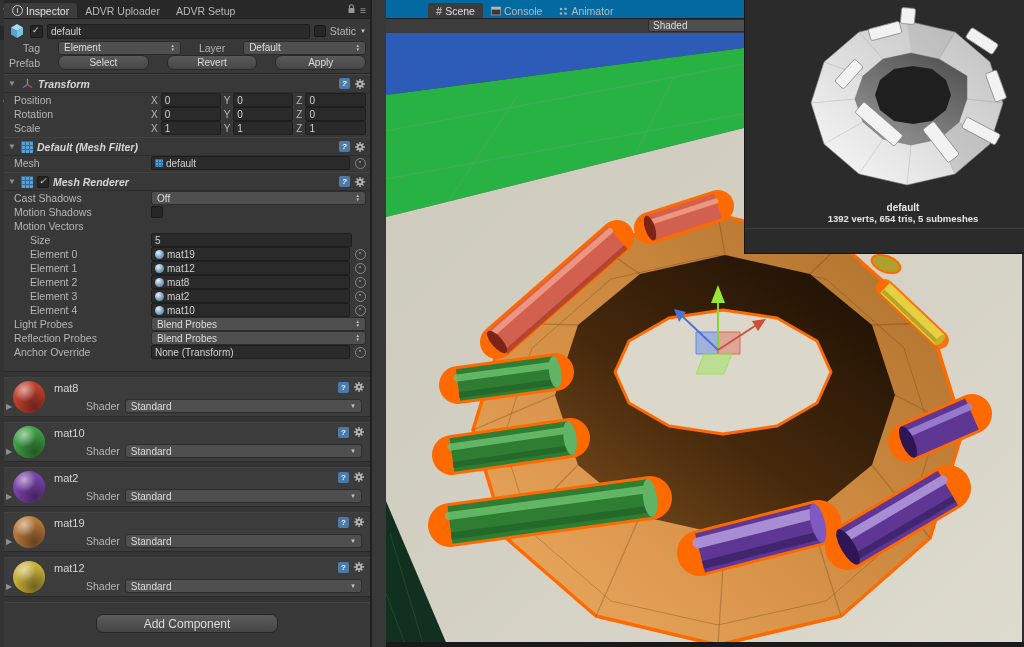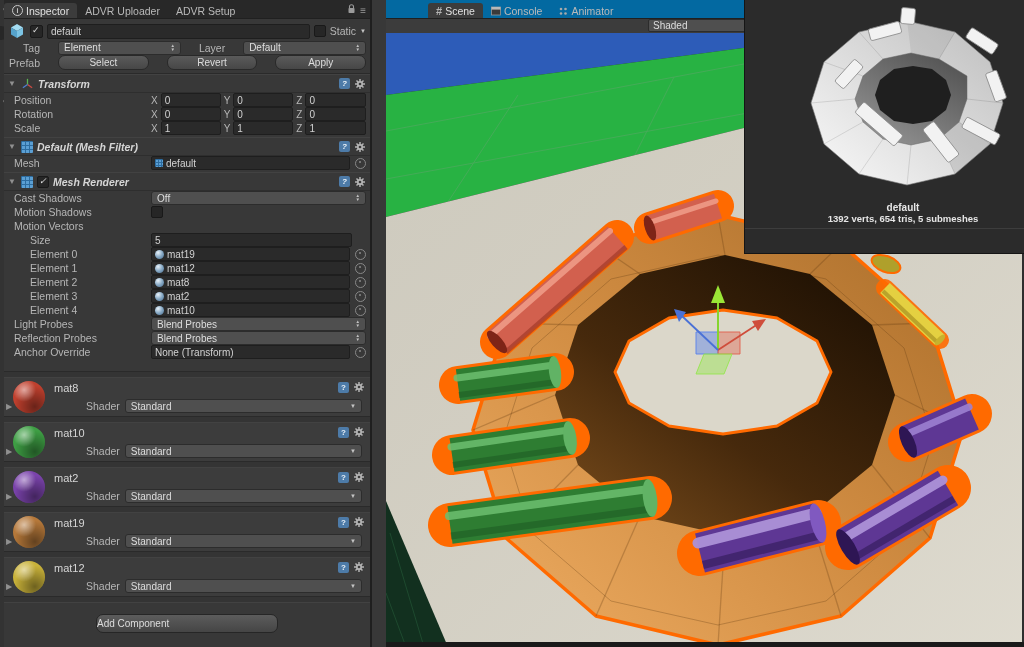--- a/index.html
+++ b/index.html
@@ -64,22 +64,22 @@
   .matblk{height:38px;position:relative;background:#3c3c3c;}
   .matblk .fold{position:absolute;left:2px;top:24px;}
   .msphere{position:absolute;left:9px;top:3px;width:32px;height:32px;border-radius:50%;}
   .msphere::after{content:'';position:absolute;inset:0;border-radius:50%;
     background:radial-gradient(circle at 35% 28%,rgba(255,255,255,.55),rgba(255,255,255,0) 38%),
                radial-gradient(circle at 68% 80%,rgba(0,0,0,.45),rgba(0,0,0,0) 62%);}
   .mname{position:absolute;left:50px;top:4px;font-size:11px;color:#d6d6d6;}
   .mico{position:absolute;right:5px;top:3px;display:flex;gap:4px;align-items:center;}
   .mshader{position:absolute;left:50px;right:8px;top:21px;display:flex;align-items:center;gap:5px;margin-left:32px;}
   .addc{margin:11px auto 0 auto;width:180px;height:17px;background:linear-gradient(#5c5c5c,#454545);
-        border:1px solid #262626;border-radius:7px;color:#ddd;font-size:10px;
-        display:flex;align-items:center;}
+        border:1px solid #262626;border-radius:7px;color:#ddd;font-size:12px;
+        display:flex;align-items:center;justify-content:center;}
   
   .scene{position:absolute;left:386px;top:0;width:638px;height:647px;background:#2e2e2e;}
   .scene .tabbar{background:#0369a1;padding-left:42px;}
   .scene-toolbar{display:flex;align-items:center;height:15px;background:#3c3c3c;border-bottom:1px solid #272727;
                  padding:0 2px;gap:6px;flex-direction:column;}
   .shadedbtn{width:104px;height:12px;background:#4f4f4f;border:1px solid #2c2c2c;border-radius:2px;
              font-size:10px;color:#dedede;display:flex;align-items:center;padding:0 4px;}
   .btn2d{font-size:10px;color:#cccccc;padding:0 3px;}
   .tgl{width:16px;height:13px;display:flex;align-items:center;justify-content:center;border-radius:2px;}
   .tgl.on{background:#585858;}

